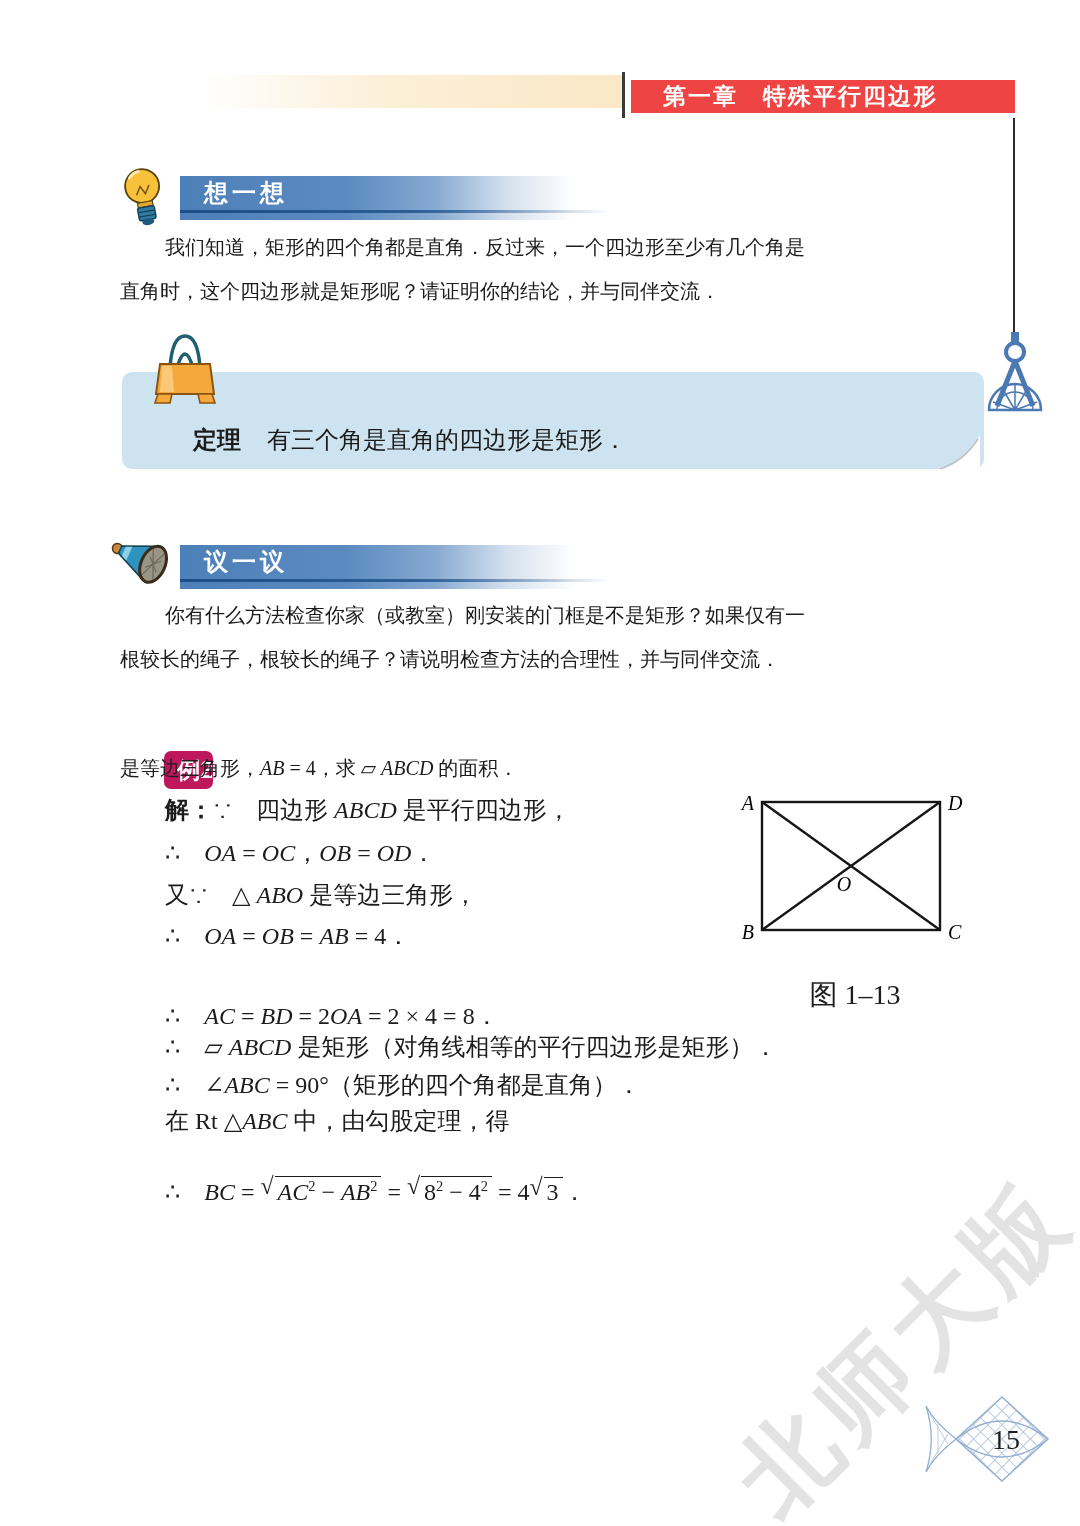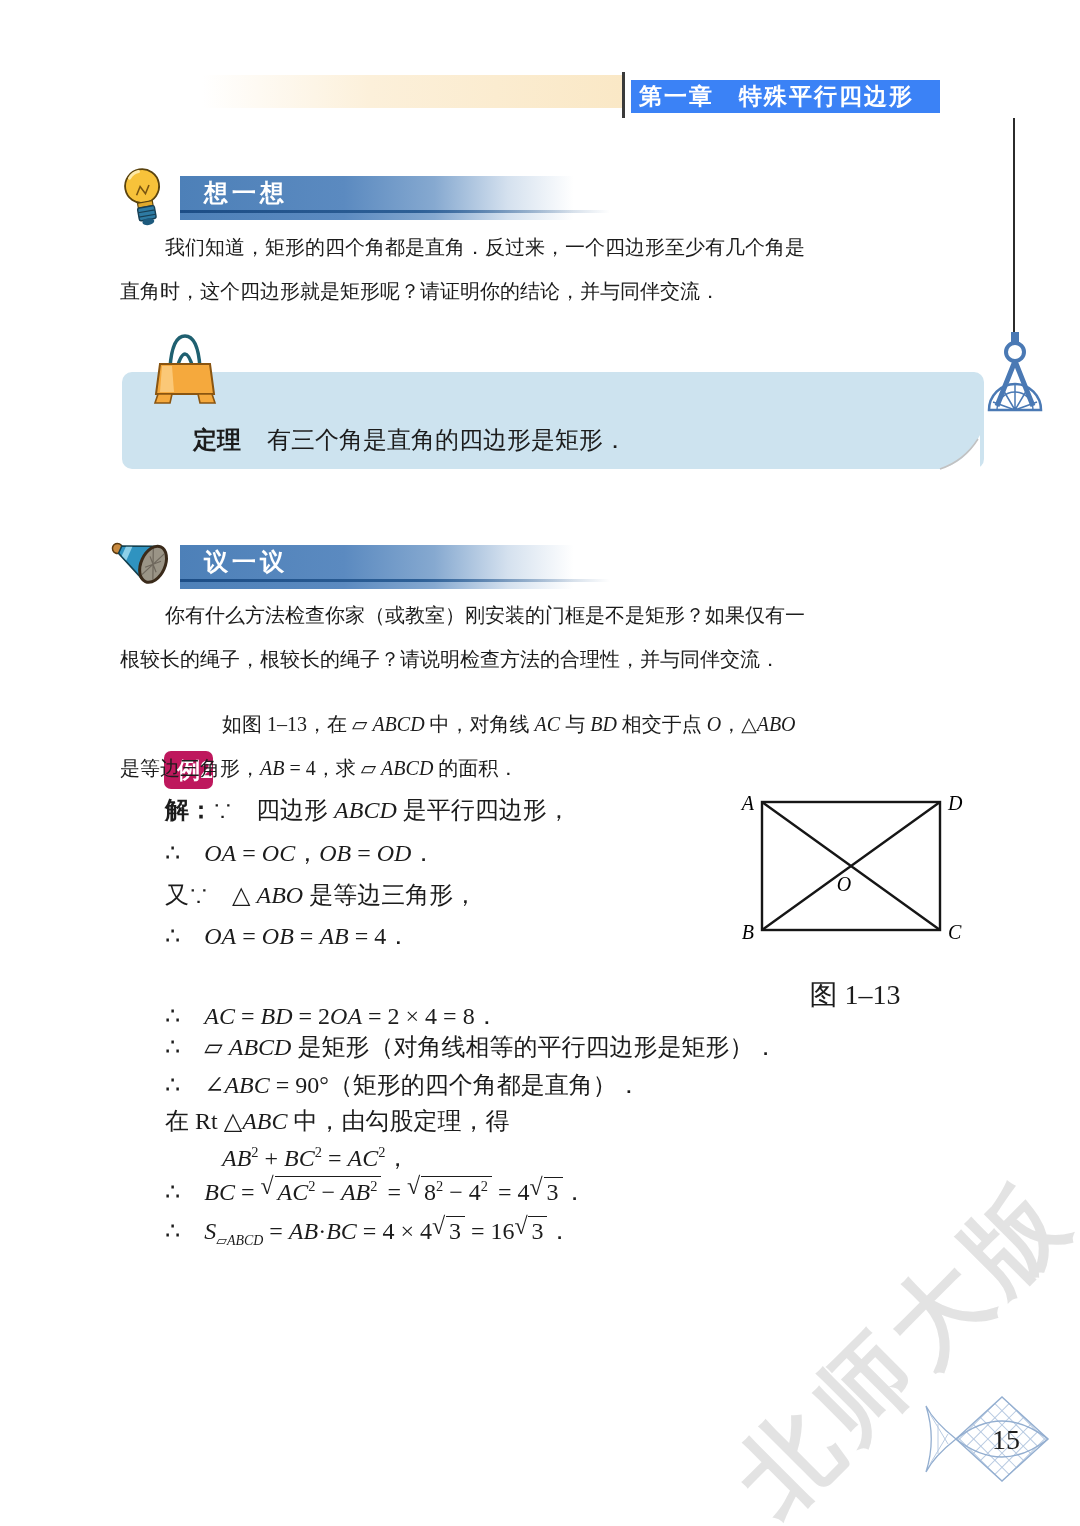--- a/index.html
+++ b/index.html
@@ -12,22 +12,22 @@
   i { font-style:italic; }
   sup { font-size:.6em; vertical-align:super; }
   sub { font-size:.58em; vertical-align:sub; }
   .sqrt { display:inline-block; border-top:1.6px solid #1b1b1b; padding:2px 4px 0 3px; margin-left:14px; position:relative; line-height:1.05; }
   .sqrt::before { content:"√"; position:absolute; left:-14px; top:-3px; font-style:normal; }
 
   
   .beige-bar { left:202px; top:75px; width:420px; height:33px;
     background:linear-gradient(90deg, rgba(252,238,214,0) 0%, #fcf0da 40%, #fae8c6 100%); }
   .head-divider { left:622px; top:72px; width:3px; height:46px; background:#3a3a3a; }
-  .chapter-banner { left:631px; top:80px; width:309px; height:33px; background:#3b82f6;
-    color:#fff; font-weight:bold; font-size:23px; line-height:33px; padding-left:8px;
+  .chapter-banner { left:631px; top:80px; width:384px; height:33px; background:#ef4444;
+    color:#fff; font-weight:bold; font-size:23px; line-height:33px; padding-left:32px;
     letter-spacing:2px; font-family:"Liberation Sans","DejaVu Sans",sans-serif; }
   .margin-line { left:1013px; top:118px; width:2px; height:214px; background:#2b2b2b; }
 
   
   .sec-banner { width:410px; height:44px; color:#fff; font-weight:bold; font-size:24px;
     line-height:34px; padding-left:24px; letter-spacing:4px;
     font-family:"Liberation Sans","DejaVu Sans",sans-serif;
     background:linear-gradient(90deg,#4d80b8 0%,#5b8ac0 40%,#86a9d0 62%,rgba(134,169,208,.35) 80%,rgba(255,255,255,0) 96%); }
   .sec-underline { height:3px; width:430px;
     background:linear-gradient(90deg,#1c4d86 0%,#2d5f96 55%,rgba(45,95,150,0) 100%); }
@@ -121,34 +121,31 @@
       </g>
     </svg>
     <div class="abs sec-banner" style="left:180px; top:545px;">
       <span>议一议</span>
     </div>
     <div class="abs sec-underline" style="left:180px; top:579px;"></div>
     <div class="abs cn" style="left:165px; top:600px;">你有什么方法检查你家（或教室）刚安装的门框是不是矩形？如果仅有一</div>
     <div class="abs cn" style="left:120px; top:644px;">根较长的绳子，根较长的绳子？请说明检查方法的合理性，并与同伴交流．</div>
 
     <div class="abs ex-badge">例2</div>
-    <div class="abs cn" style="left:222px; top:709px;">如图 1–13，在 ▱ <i>ABCD</i> 中，对角线 <i>AC</i> 与 <i>BD</i> 相交于点 <i>O</i>，△<i>ABO</i></div>
     <div class="abs cn" style="left:120px; top:753px;">是等边三角形，<i>AB</i> = 4，求 ▱ <i>ABCD</i> 的面积．</div>
 
     <div class="abs sol" style="top:795px;"><b>解：</b>∵　四边形 <i>ABCD</i> 是平行四边形，</div>
     <div class="abs sol" style="top:838px;">∴　<i>OA</i> = <i>OC</i>，<i>OB</i> = <i>OD</i>．</div>
     <div class="abs sol" style="top:880px;">又∵　△ <i>ABO</i> 是等边三角形，</div>
     <div class="abs sol" style="top:921px;">∴　<i>OA</i> = <i>OB</i> = <i>AB</i> = 4．</div>
     <div class="abs sol" style="top:1001px;">∴　<i>AC</i> = <i>BD</i> = 2<i>OA</i> = 2 × 4 = 8．</div>
     <div class="abs sol" style="top:1032px;">∴　▱ <i>ABCD</i> 是矩形（对角线相等的平行四边形是矩形）．</div>
     <div class="abs sol" style="top:1070px;">∴　∠<i>ABC</i> = 90°（矩形的四个角都是直角）．</div>
     <div class="abs sol" style="top:1106px;">在 Rt △<i>ABC</i> 中，由勾股定理，得</div>
-    <div class="abs sol" style="top:1137px; left:222px;"><i>AB</i><sup>2</sup> + <i>BC</i><sup>2</sup> = <i>AC</i><sup>2</sup>，</div>
     <div class="abs sol" style="top:1176px;">∴　<i>BC</i> = <span class="sqrt"><i>AC</i><sup>2</sup> − <i>AB</i><sup>2</sup></span> = <span class="sqrt">8<sup>2</sup> − 4<sup>2</sup></span> = 4<span class="sqrt">3</span>．</div>
-    <div class="abs sol" style="top:1216px;">∴　<i>S</i><sub>▱<i>ABCD</i></sub> = <i>AB</i>·<i>BC</i> = 4 × 4<span class="sqrt">3</span> = 16<span class="sqrt">3</span>．</div>
 
     <svg class="abs" style="left:728px; top:786px;" width="248" height="164" viewBox="0 0 248 164">
       <rect x="34" y="16" width="178" height="128" fill="none" stroke="#161616" stroke-width="2.4"></rect>
       <path d="M34 16 L212 144 M34 144 L212 16" stroke="#161616" stroke-width="2.4"></path>
       <text x="26" y="24" text-anchor="end" font-size="20" font-style="italic">A</text>
       <text x="220" y="24" font-size="20" font-style="italic">D</text>
       <text x="26" y="153" text-anchor="end" font-size="20" font-style="italic">B</text>
       <text x="220" y="153" font-size="20" font-style="italic">C</text>
       <text x="116" y="105" text-anchor="middle" font-size="20" font-style="italic">O</text>
     </svg>

